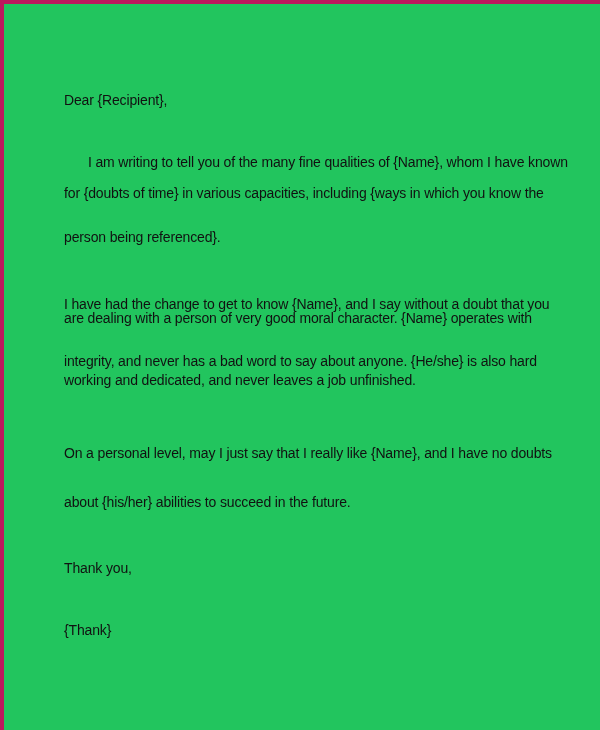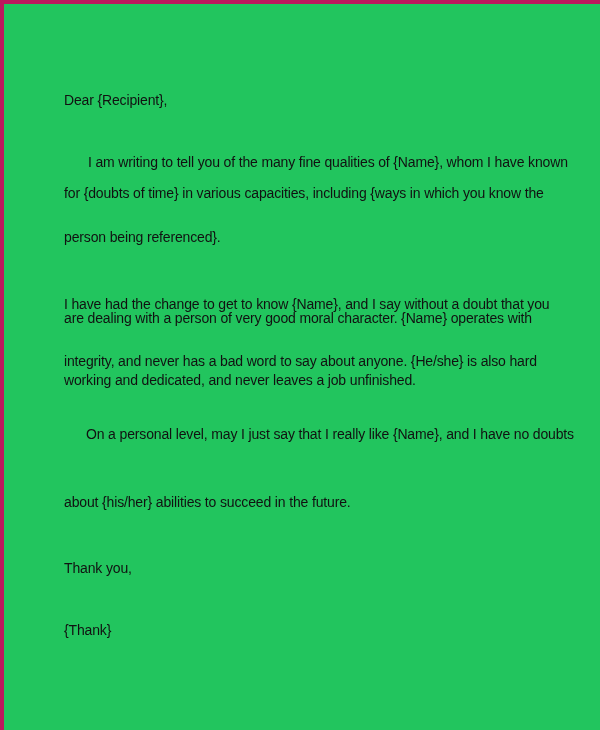--- a/index.html
+++ b/index.html
@@ -34,19 +34,19 @@
   </div>
 
   <div>
     <div class="line" style="top:292px;">I have had the change to get to know {Name}, and I say without a doubt that you</div>
     <div class="line" style="top:306px;">are dealing with a person of very good moral character. {Name} operates with</div>
     <div class="line" style="top:349px;">integrity, and never has a bad word to say about anyone. {He/she} is also hard</div>
     <div class="line" style="top:368px;">working and dedicated, and never leaves a job unfinished.</div>
   </div>
 
   <div>
-    <div class="line" style="top:422px;margin-left:22px;">On a personal level, may I just say that I really like {Name}, and I have no doubts</div>
+    <div class="line" style="top:441px;">On a personal level, may I just say that I really like {Name}, and I have no doubts</div>
     <div class="line" style="top:490px;">about {his/her} abilities to succeed in the future.</div>
   </div>
 
   <div class="line" style="top:556px;">Thank you,</div>
   <div class="line" style="top:618px;">{Thank}</div>
 </div>
 
 </body></html>

